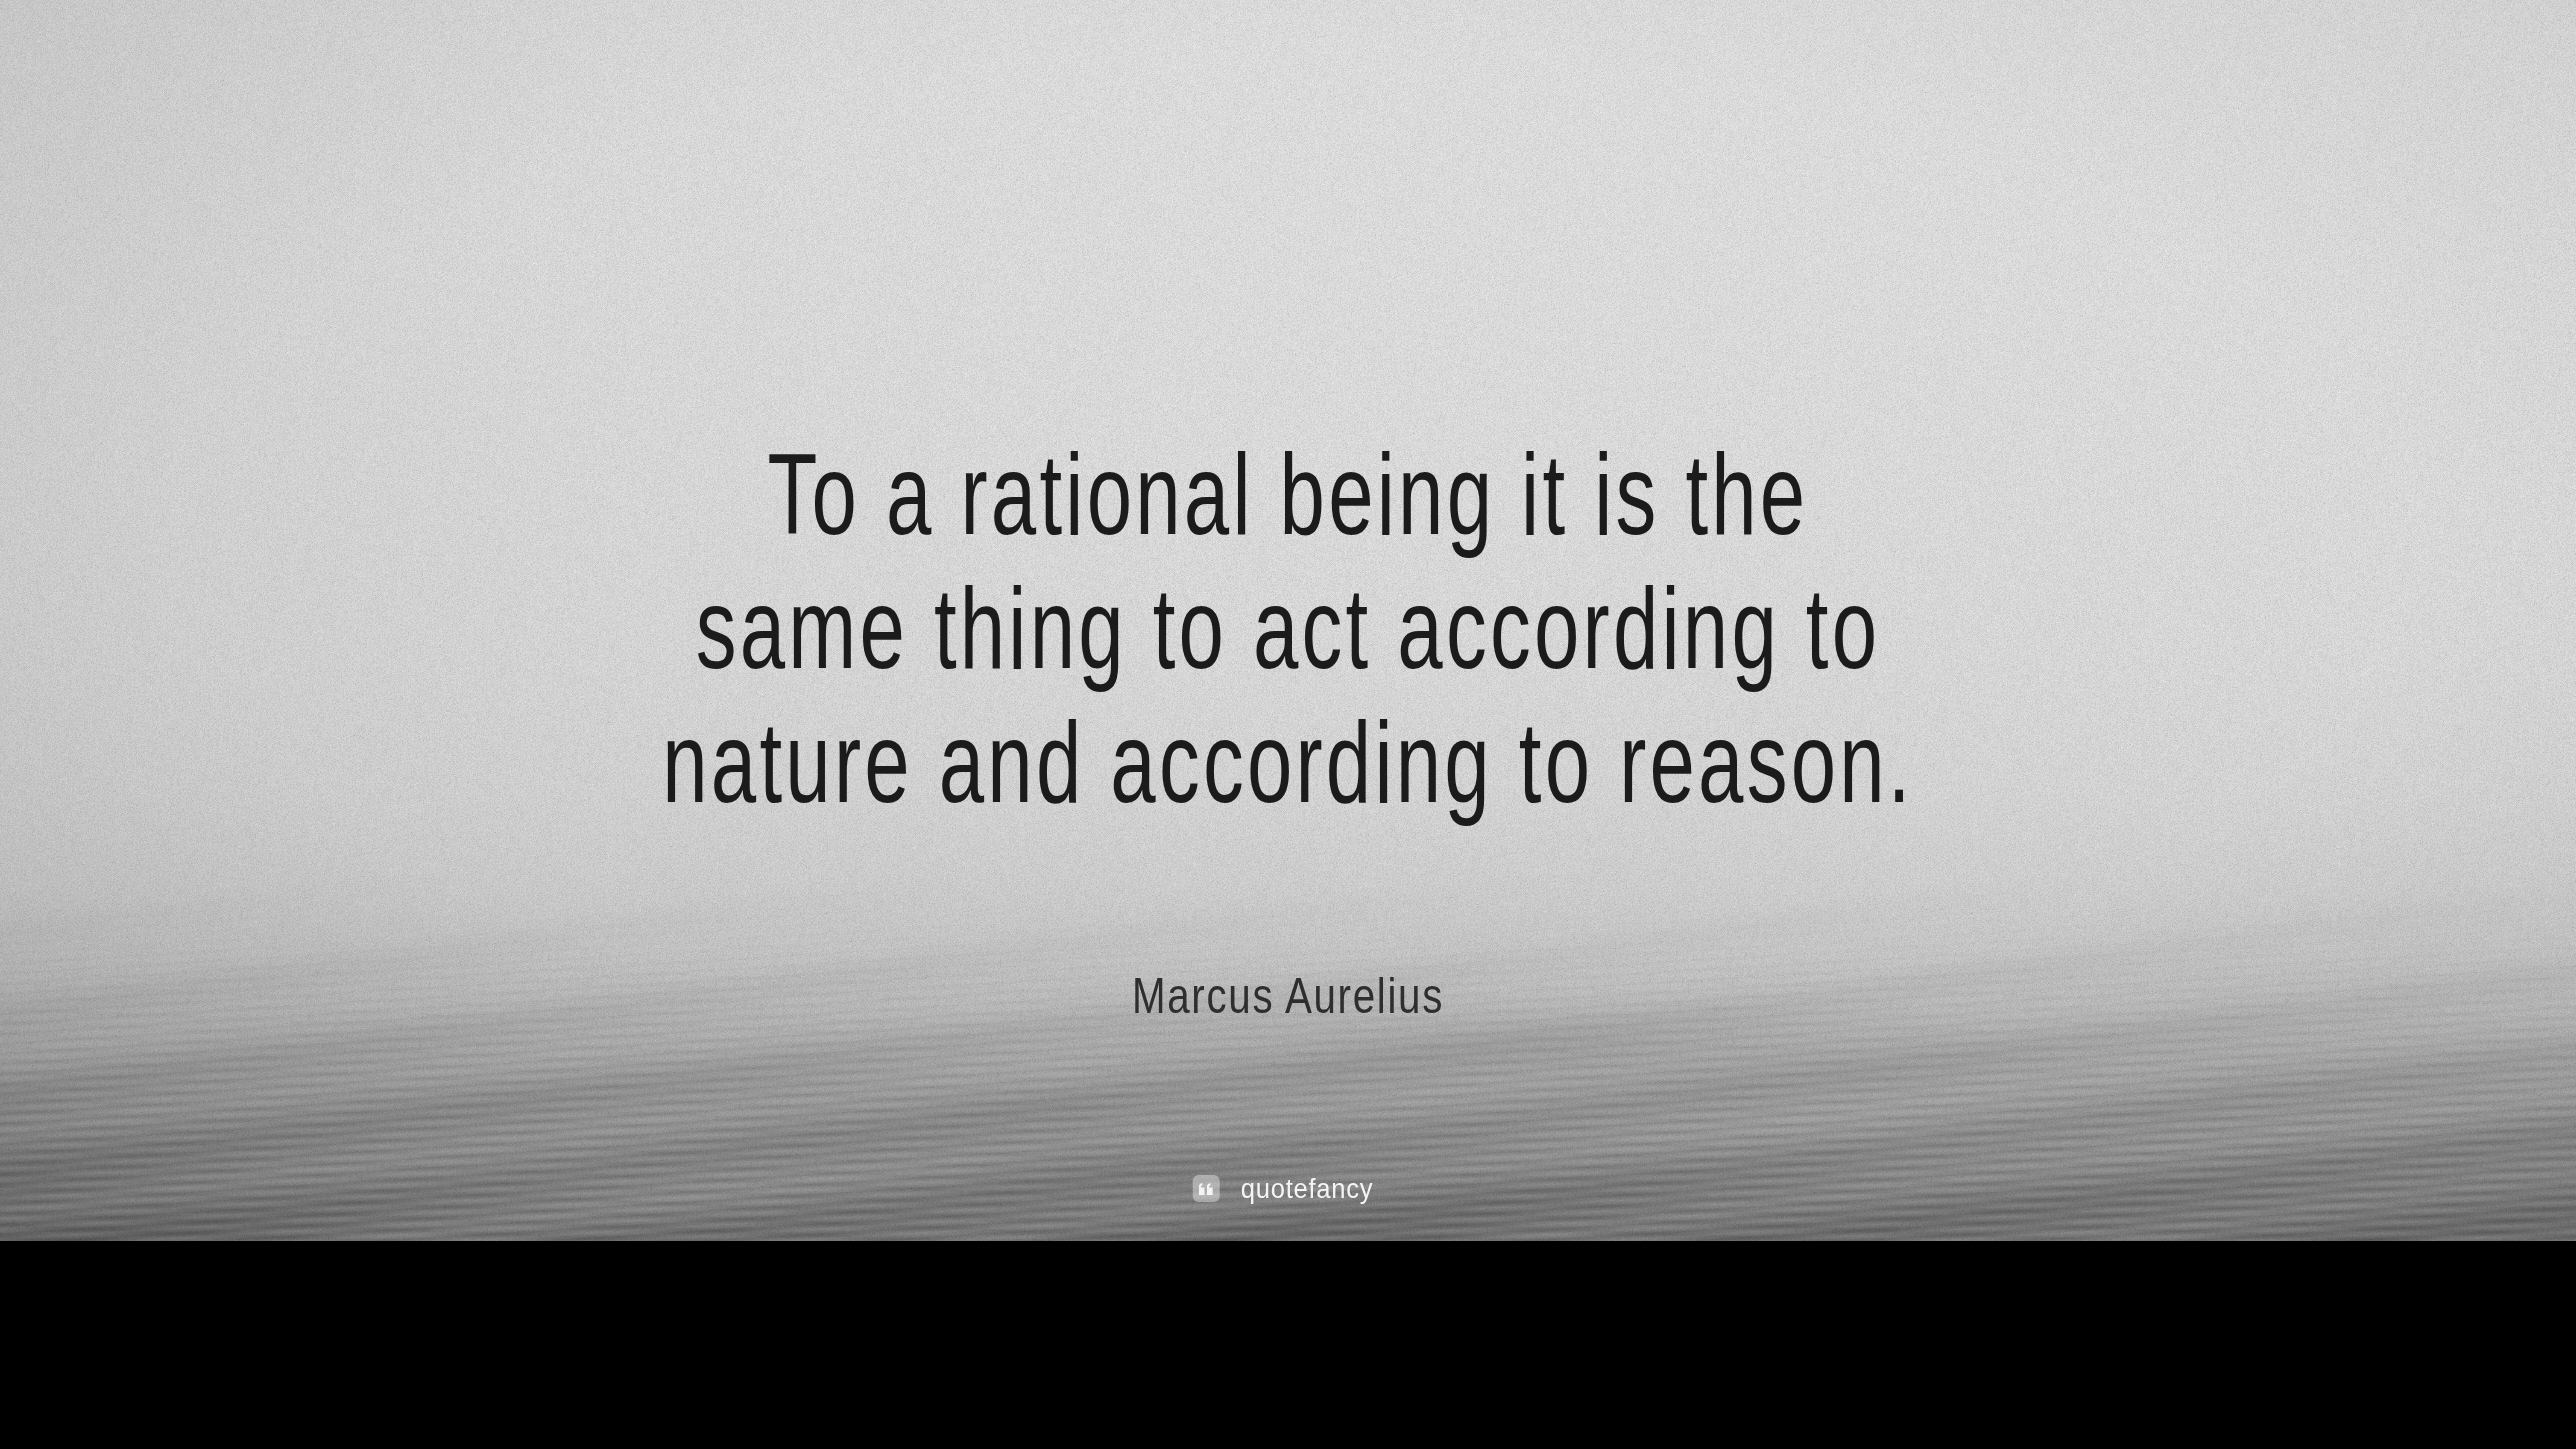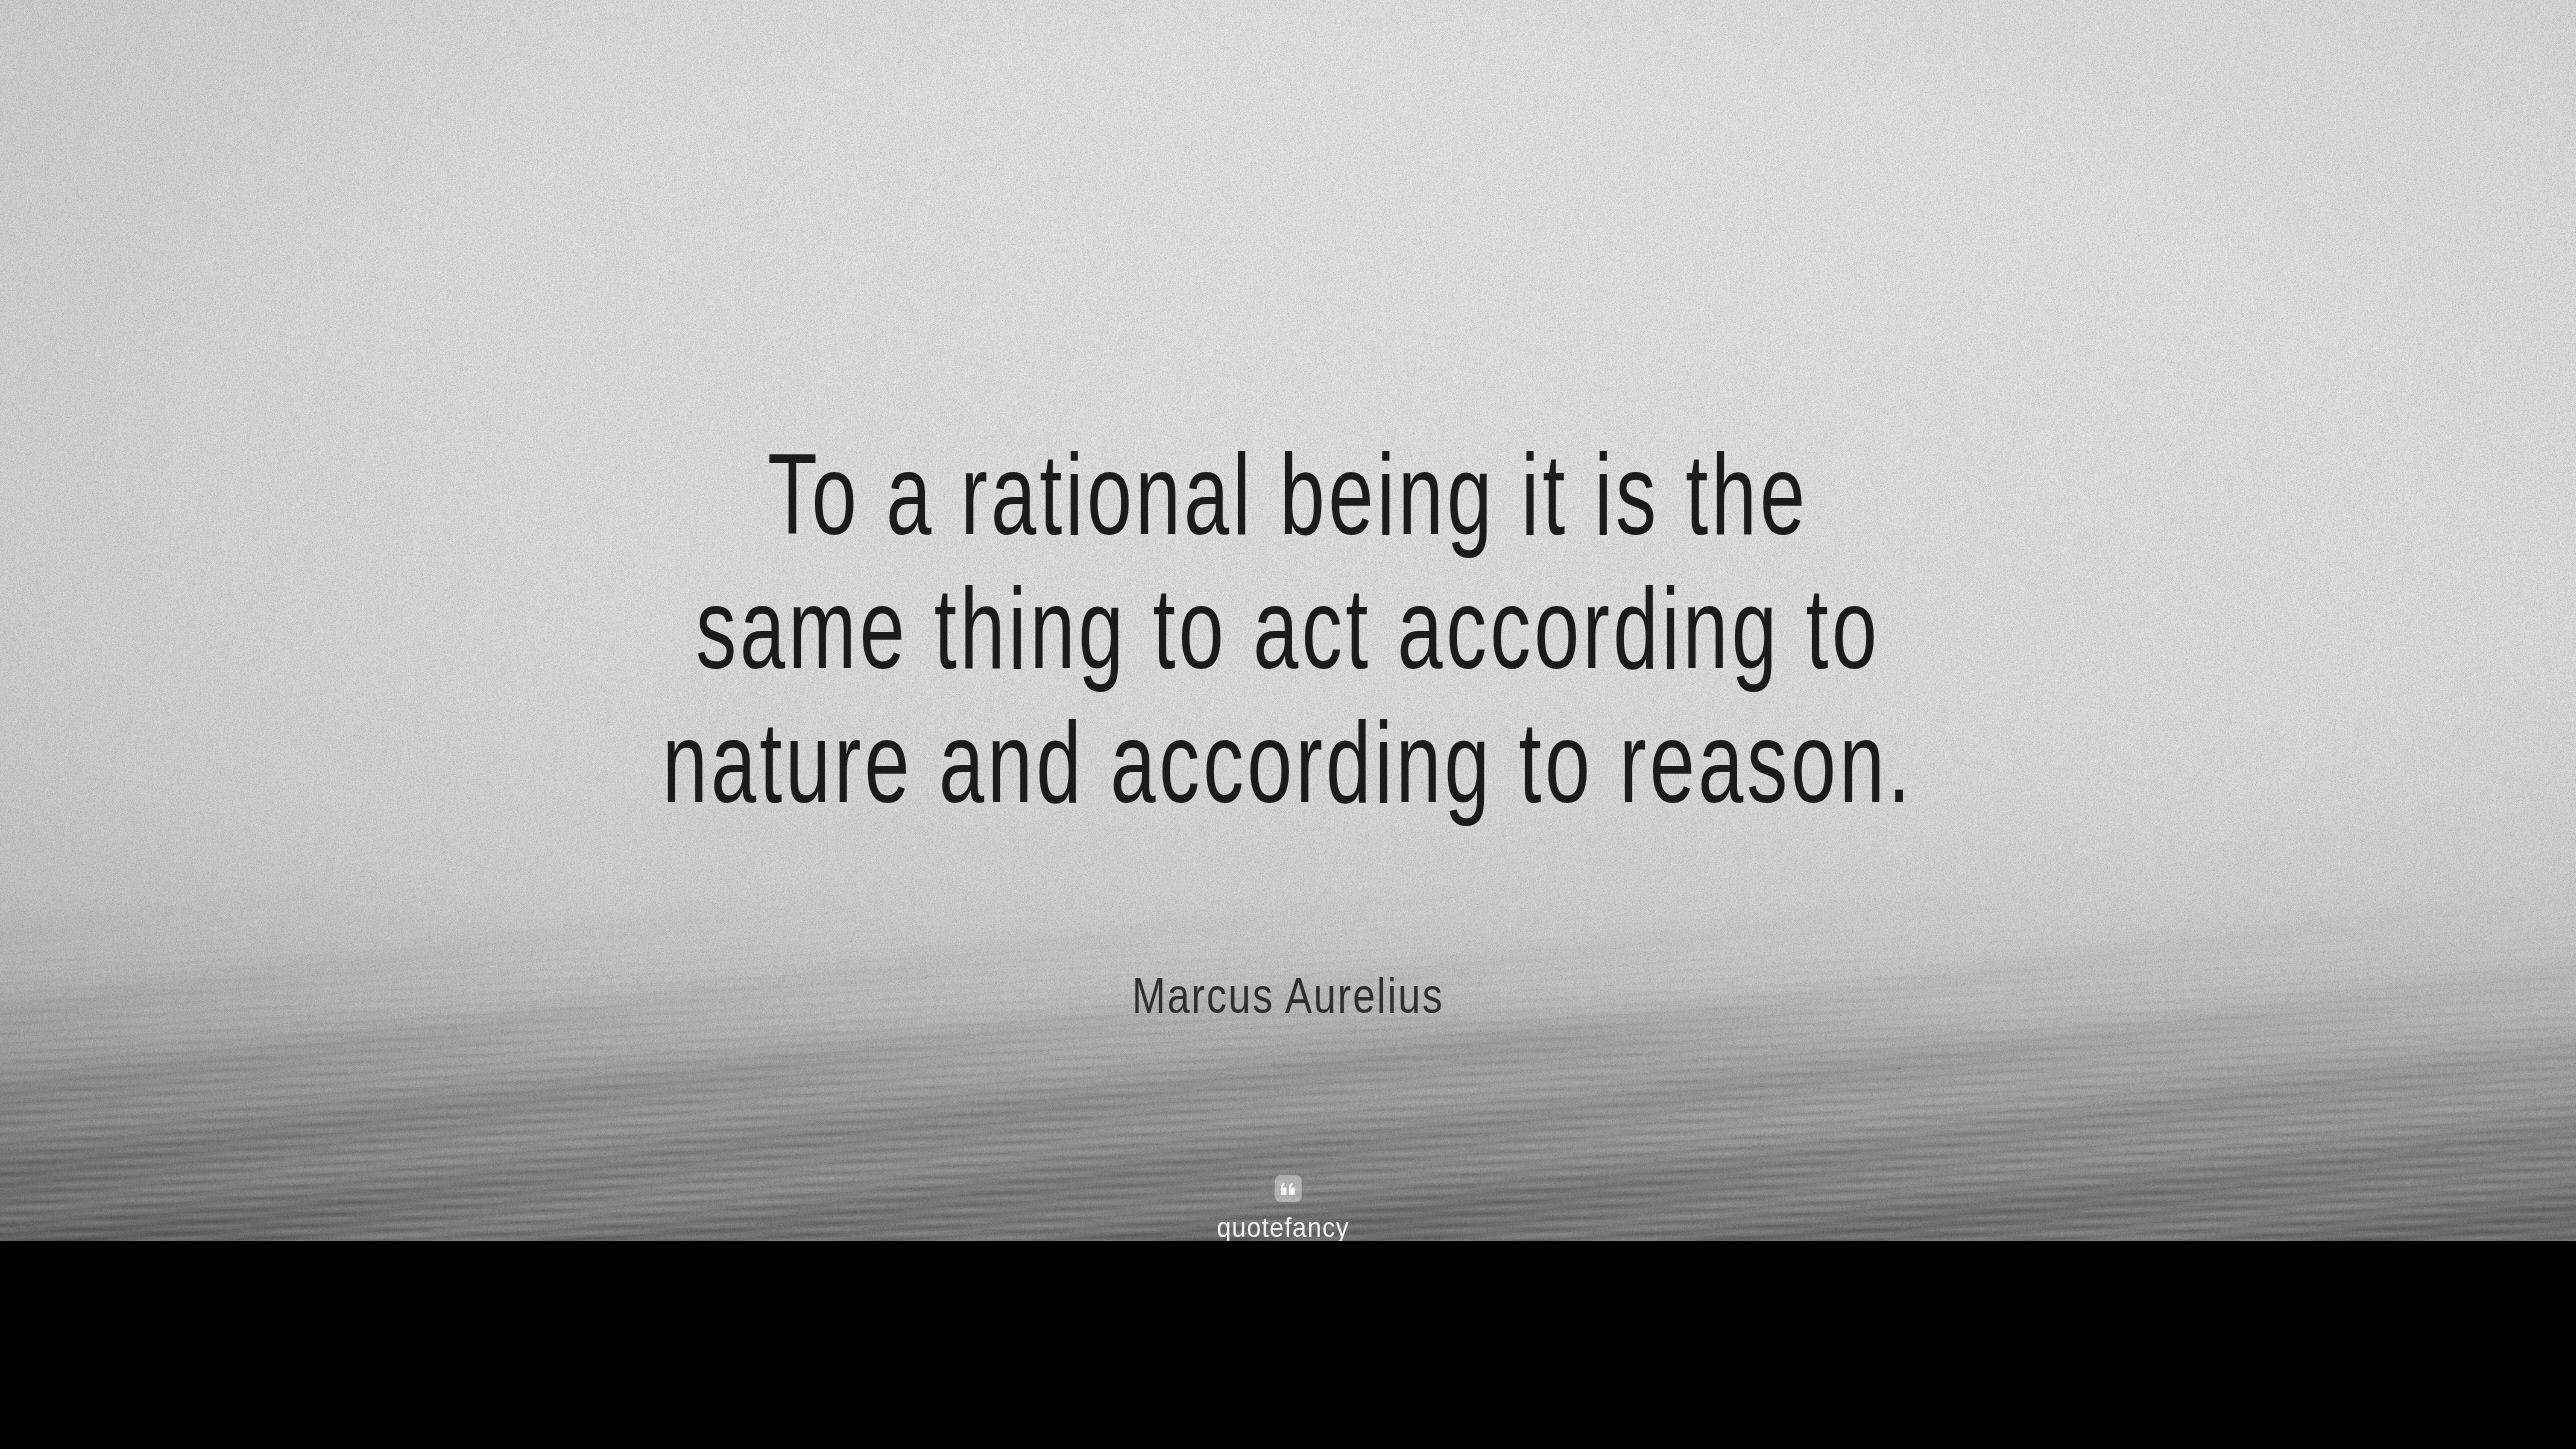--- a/index.html
+++ b/index.html
@@ -175,24 +175,23 @@
   }
 
   
   .watermark {
     position: absolute;
     left: 50%;
     top: 1175px;
     transform: translateX(-50%);
     display: flex;
     align-items: center;
-    gap: 12px;
+    gap: 21px;
     opacity: 0.92;
     white-space: nowrap;
-    flex-direction: column;
   }
   .wm-badge {
     width: 27px;
     height: 27px;
     border-radius: 6px;
     background: rgba(255,255,255,0.42);
     display: flex;
     align-items: center;
     justify-content: center;
     flex: 0 0 auto;

